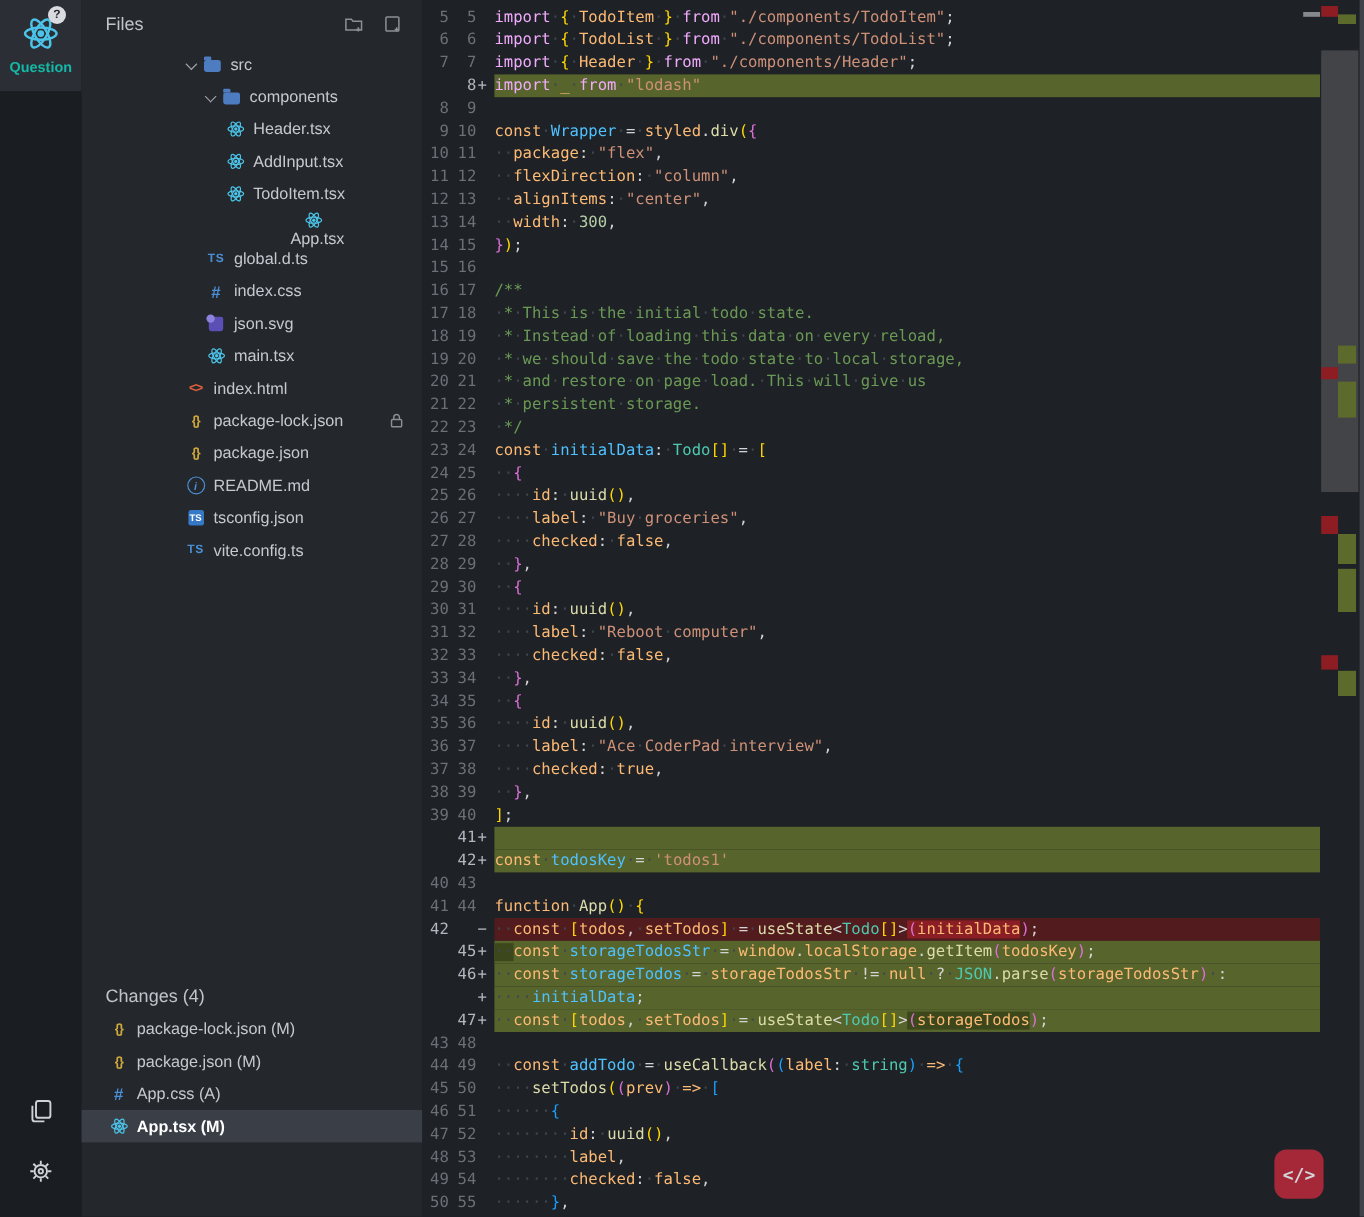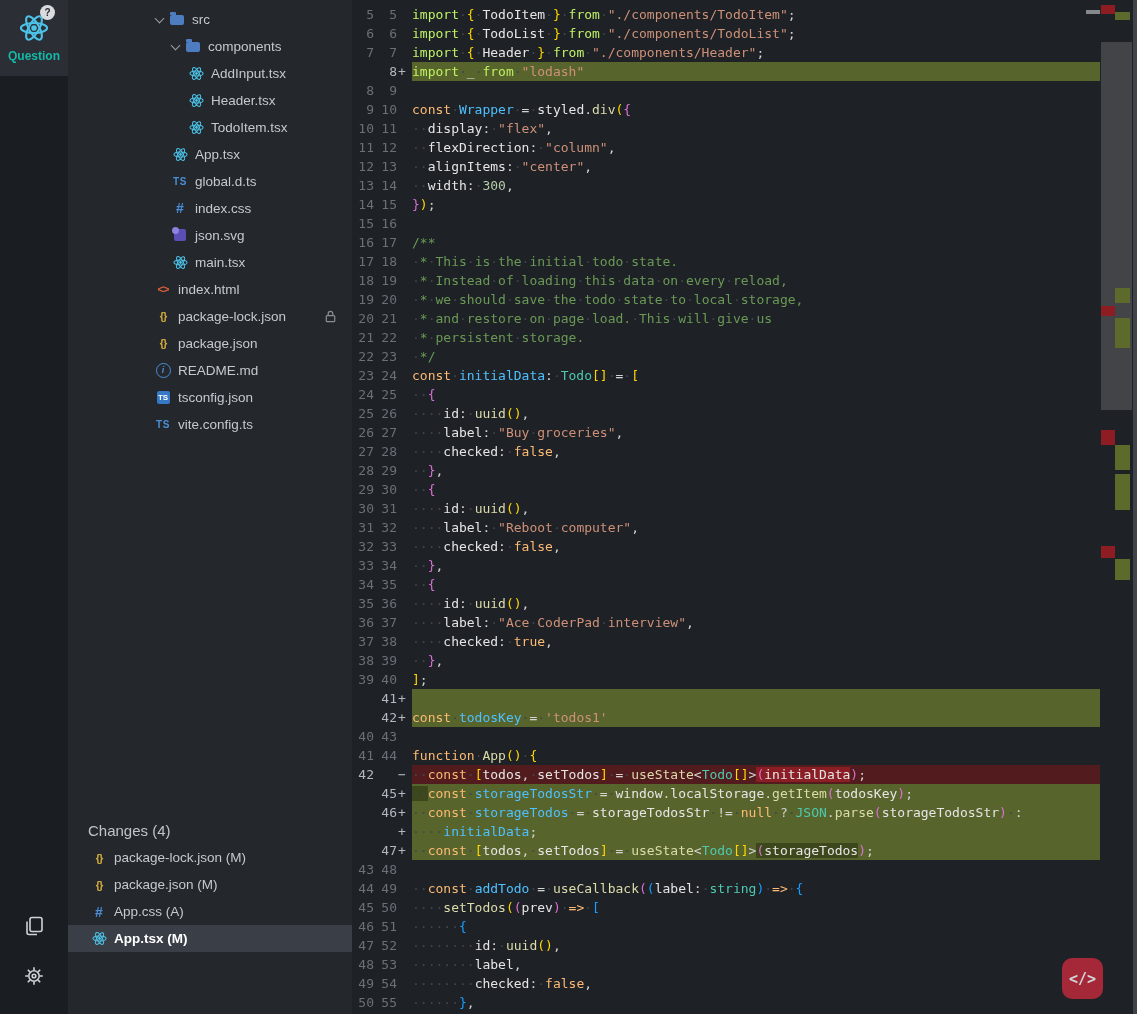--- a/index.html
+++ b/index.html
@@ -16,21 +16,21 @@
   .rail-tab .q-label{color:#14b8a6;font-size:12px;font-weight:bold;margin-top:2px;}
   .rail-bottom-icon{position:absolute;left:18px;width:32px;height:32px;display:flex;align-items:center;justify-content:center;cursor:pointer;}
   .rail-bottom-icon svg{stroke:#cfd2d6;}
 
   
   .sidebar{position:absolute;left:68px;top:0;width:284px;height:100%;background:#24272c;}
   .panel-header{display:flex;align-items:center;height:40px;padding:0 16px 0 20px;}
   .panel-header .ph-title{color:#c0c4ca;font-size:15px;flex:1;}
   .panel-header .ph-actions{display:flex;gap:14px;}
   .panel-header .ph-actions svg{stroke:#8c9096;cursor:pointer;}
-  .tree-row{display:flex;align-items:flex-end;height:27px;cursor:pointer;}
+  .tree-row{display:flex;align-items:center;height:27px;cursor:pointer;}
   .tree-label{color:#c5c9cf;font-size:13.5px;margin-left:6px;white-space:nowrap;}
   .tree-spacer{flex:1;}
   .chev{width:16px;height:16px;position:relative;flex:none;}
   .chev::before{content:"";position:absolute;left:4px;top:4px;width:6px;height:6px;
        border-right:1.6px solid #9aa0a6;border-bottom:1.6px solid #9aa0a6;transform:rotate(45deg);}
   .fi{width:18px;height:16px;display:flex;align-items:center;justify-content:center;flex:none;}
   .ic-folder{width:14px;height:10px;background:#4e7cc0;border-radius:2px;position:relative;margin-top:2px;}
   .ic-folder::before{content:"";position:absolute;top:-3px;left:0;width:6px;height:3px;background:#4e7cc0;border-radius:1px 1px 0 0;}
   .ic-tstext{color:#4a8fd6;font-size:10px;font-weight:bold;letter-spacing:.5px;}
   .ic-tssq{width:13px;height:13px;background:#3478c6;border-radius:2px;color:#fff;font-size:8px;font-weight:bold;
@@ -59,24 +59,24 @@
   .sg{width:14px;flex:none;text-align:left;padding-left:1px;color:#6b7077;}
   .row.add .no,.row.add .nn,.row.add .sg,
   .row.del .no,.row.del .nn,.row.del .sg{color:#b2b8bf;}
   .cd{flex:1;color:#d4d4d4;}
   .cd.addbg{background:#57642b;}
   .cd.delbg{background:#521b1d;}
   .tk{white-space:pre;}
   .emA{background:#3c481c;}
   .emD{background:#8a1e24;}
   .ws{color:#40464f;}
-  .k1{color:#bef264;}
+  .k1{color:#f0abfc;}
   .k2{color:#fdba74;}
   .def{color:#4fc1ff;}
-  .v{color:#e5e5e5;}
+  .v{color:#fdba74;}
   .fn{color:#dcdcaa;}
   .ty{color:#4ec9b0;}
   .s{color:#ce9178;}
   .n{color:#b5cea8;}
   .c{color:#6a9955;}
   .b1{color:#ffd700;}
   .b2{color:#da70d6;}
   .b3{color:#179fff;}
   .p{color:#d4d4d4;}
 
@@ -130,20 +130,33 @@
     <div class="rail-bottom-icon" style="top:960px;">
       <svg width="24" height="24" viewBox="0 0 24 24" fill="none" stroke-width="1.6">
         <circle cx="12" cy="12" r="5.2"></circle>
         <circle cx="12" cy="12" r="1.8"></circle>
         <path d="M12 3.2v3 M12 17.8v3 M3.2 12h3 M17.8 12h3 M5.8 5.8l2.1 2.1 M16.1 16.1l2.1 2.1 M18.2 5.8l-2.1 2.1 M7.9 16.1l-2.1 2.1"></path>
       </svg>
     </div>
   </aside>
 
   <nav class="sidebar">
+    <div class="panel-header">
+      <span class="ph-title">Files</span>
+      <span class="ph-actions">
+        <svg width="18" height="18" viewBox="0 0 20 20" fill="none" stroke-width="1.4">
+          <path d="M2.5 5.5 h5 l1.5 2 h8 v8 h-14.5 z"></path>
+          <path d="M14 13 v4 M12 15 h4"></path>
+        </svg>
+        <svg width="18" height="18" viewBox="0 0 20 20" fill="none" stroke-width="1.4">
+          <rect x="4" y="3.5" width="12" height="13" rx="1"></rect>
+          <path d="M14 13 v4 M12 15 h4"></path>
+        </svg>
+      </span>
+    </div>
     <div id="file-tree">
         <div class="tree-row" style="padding-left: 84px;">
           <span class="chev"></span>
           <span class="fi">
             <span class="ic-folder"></span>
           </span>
           <span class="tree-label">src</span>
         </div>
         <div class="tree-row" style="padding-left: 100px;">
           <span class="chev"></span>
@@ -151,39 +164,39 @@
             <span class="ic-folder"></span>
           </span>
           <span class="tree-label">components</span>
         </div>
         <div class="tree-row" style="padding-left: 119px;">
           <span class="fi">
             <svg width="15" height="15" viewBox="0 0 16 16">
               <use href="#d-react"></use>
             </svg>
           </span>
+          <span class="tree-label">Header.tsx</span>
+        </div>
+        <div class="tree-row" style="padding-left: 119px;">
+          <span class="fi">
+            <svg width="15" height="15" viewBox="0 0 16 16">
+              <use href="#d-react"></use>
+            </svg>
+          </span>
           <span class="tree-label">AddInput.tsx</span>
         </div>
         <div class="tree-row" style="padding-left: 119px;">
           <span class="fi">
             <svg width="15" height="15" viewBox="0 0 16 16">
               <use href="#d-react"></use>
             </svg>
           </span>
-          <span class="tree-label">Header.tsx</span>
-        </div>
-        <div class="tree-row" style="padding-left: 119px;">
-          <span class="fi">
-            <svg width="15" height="15" viewBox="0 0 16 16">
-              <use href="#d-react"></use>
-            </svg>
-          </span>
           <span class="tree-label">TodoItem.tsx</span>
         </div>
-        <div class="tree-row" style="padding-left: 103px;">
+        <div class="tree-row" style="padding-left: 103px; flex-direction: column;">
           <span class="fi">
             <svg width="15" height="15" viewBox="0 0 16 16">
               <use href="#d-react"></use>
             </svg>
           </span>
           <span class="tree-label">App.tsx</span>
         </div>
         <div class="tree-row" style="padding-left: 103px;">
           <span class="fi">
             <span class="ic-tstext">TS</span>
@@ -290,21 +303,21 @@
   </nav>
 
   <main class="editor">
     <div id="code-rows">
         <div class="row ctx"><span class="no">5</span><span class="nn">5</span><span class="sg"></span><span class="cd"><span class="tk k1">import</span><span class="tk p"><span class="ws">·</span></span><span class="tk b1">{</span><span class="tk p"><span class="ws">·</span></span><span class="tk v">TodoItem</span><span class="tk p"><span class="ws">·</span></span><span class="tk b1">}</span><span class="tk p"><span class="ws">·</span></span><span class="tk k1">from</span><span class="tk p"><span class="ws">·</span></span><span class="tk s">"./components/TodoItem"</span><span class="tk p">;</span></span></div>
         <div class="row ctx"><span class="no">6</span><span class="nn">6</span><span class="sg"></span><span class="cd"><span class="tk k1">import</span><span class="tk p"><span class="ws">·</span></span><span class="tk b1">{</span><span class="tk p"><span class="ws">·</span></span><span class="tk v">TodoList</span><span class="tk p"><span class="ws">·</span></span><span class="tk b1">}</span><span class="tk p"><span class="ws">·</span></span><span class="tk k1">from</span><span class="tk p"><span class="ws">·</span></span><span class="tk s">"./components/TodoList"</span><span class="tk p">;</span></span></div>
         <div class="row ctx"><span class="no">7</span><span class="nn">7</span><span class="sg"></span><span class="cd"><span class="tk k1">import</span><span class="tk p"><span class="ws">·</span></span><span class="tk b1">{</span><span class="tk p"><span class="ws">·</span></span><span class="tk v">Header</span><span class="tk p"><span class="ws">·</span></span><span class="tk b1">}</span><span class="tk p"><span class="ws">·</span></span><span class="tk k1">from</span><span class="tk p"><span class="ws">·</span></span><span class="tk s">"./components/Header"</span><span class="tk p">;</span></span></div>
         <div class="row add"><span class="no"></span><span class="nn">8</span><span class="sg">+</span><span class="cd addbg"><span class="tk k1">import</span><span class="tk p"><span class="ws">·</span></span><span class="tk v">_</span><span class="tk p"><span class="ws">·</span></span><span class="tk k1">from</span><span class="tk p"><span class="ws">·</span></span><span class="tk s">"lodash"</span></span></div>
         <div class="row ctx"><span class="no">8</span><span class="nn">9</span><span class="sg"></span><span class="cd"></span></div>
         <div class="row ctx"><span class="no">9</span><span class="nn">10</span><span class="sg"></span><span class="cd"><span class="tk k2">const</span><span class="tk p"><span class="ws">·</span></span><span class="tk def">Wrapper</span><span class="tk p"><span class="ws">·</span>=<span class="ws">·</span></span><span class="tk v">styled</span><span class="tk p">.</span><span class="tk fn">div</span><span class="tk b1">(</span><span class="tk b2">{</span></span></div>
-        <div class="row ctx"><span class="no">10</span><span class="nn">11</span><span class="sg"></span><span class="cd"><span class="tk p"><span class="ws">·</span><span class="ws">·</span></span><span class="tk v">display</span><span class="tk p">:<span class="ws">·</span></span><span class="tk s">"flex"</span><span class="tk p">,</span></span></div>
+        <div class="row ctx"><span class="no">10</span><span class="nn">11</span><span class="sg"></span><span class="cd"><span class="tk p"><span class="ws">·</span><span class="ws">·</span></span><span class="tk v">package</span><span class="tk p">:<span class="ws">·</span></span><span class="tk s">"flex"</span><span class="tk p">,</span></span></div>
         <div class="row ctx"><span class="no">11</span><span class="nn">12</span><span class="sg"></span><span class="cd"><span class="tk p"><span class="ws">·</span><span class="ws">·</span></span><span class="tk v">flexDirection</span><span class="tk p">:<span class="ws">·</span></span><span class="tk s">"column"</span><span class="tk p">,</span></span></div>
         <div class="row ctx"><span class="no">12</span><span class="nn">13</span><span class="sg"></span><span class="cd"><span class="tk p"><span class="ws">·</span><span class="ws">·</span></span><span class="tk v">alignItems</span><span class="tk p">:<span class="ws">·</span></span><span class="tk s">"center"</span><span class="tk p">,</span></span></div>
         <div class="row ctx"><span class="no">13</span><span class="nn">14</span><span class="sg"></span><span class="cd"><span class="tk p"><span class="ws">·</span><span class="ws">·</span></span><span class="tk v">width</span><span class="tk p">:<span class="ws">·</span></span><span class="tk n">300</span><span class="tk p">,</span></span></div>
         <div class="row ctx"><span class="no">14</span><span class="nn">15</span><span class="sg"></span><span class="cd"><span class="tk b2">}</span><span class="tk b1">)</span><span class="tk p">;</span></span></div>
         <div class="row ctx"><span class="no">15</span><span class="nn">16</span><span class="sg"></span><span class="cd"></span></div>
         <div class="row ctx"><span class="no">16</span><span class="nn">17</span><span class="sg"></span><span class="cd"><span class="tk c">/**</span></span></div>
         <div class="row ctx"><span class="no">17</span><span class="nn">18</span><span class="sg"></span><span class="cd"><span class="tk c"><span class="ws">·</span>*<span class="ws">·</span>This<span class="ws">·</span>is<span class="ws">·</span>the<span class="ws">·</span>initial<span class="ws">·</span>todo<span class="ws">·</span>state.</span></span></div>
         <div class="row ctx"><span class="no">18</span><span class="nn">19</span><span class="sg"></span><span class="cd"><span class="tk c"><span class="ws">·</span>*<span class="ws">·</span>Instead<span class="ws">·</span>of<span class="ws">·</span>loading<span class="ws">·</span>this<span class="ws">·</span>data<span class="ws">·</span>on<span class="ws">·</span>every<span class="ws">·</span>reload,</span></span></div>
         <div class="row ctx"><span class="no">19</span><span class="nn">20</span><span class="sg"></span><span class="cd"><span class="tk c"><span class="ws">·</span>*<span class="ws">·</span>we<span class="ws">·</span>should<span class="ws">·</span>save<span class="ws">·</span>the<span class="ws">·</span>todo<span class="ws">·</span>state<span class="ws">·</span>to<span class="ws">·</span>local<span class="ws">·</span>storage,</span></span></div>
         <div class="row ctx"><span class="no">20</span><span class="nn">21</span><span class="sg"></span><span class="cd"><span class="tk c"><span class="ws">·</span>*<span class="ws">·</span>and<span class="ws">·</span>restore<span class="ws">·</span>on<span class="ws">·</span>page<span class="ws">·</span>load.<span class="ws">·</span>This<span class="ws">·</span>will<span class="ws">·</span>give<span class="ws">·</span>us</span></span></div>

